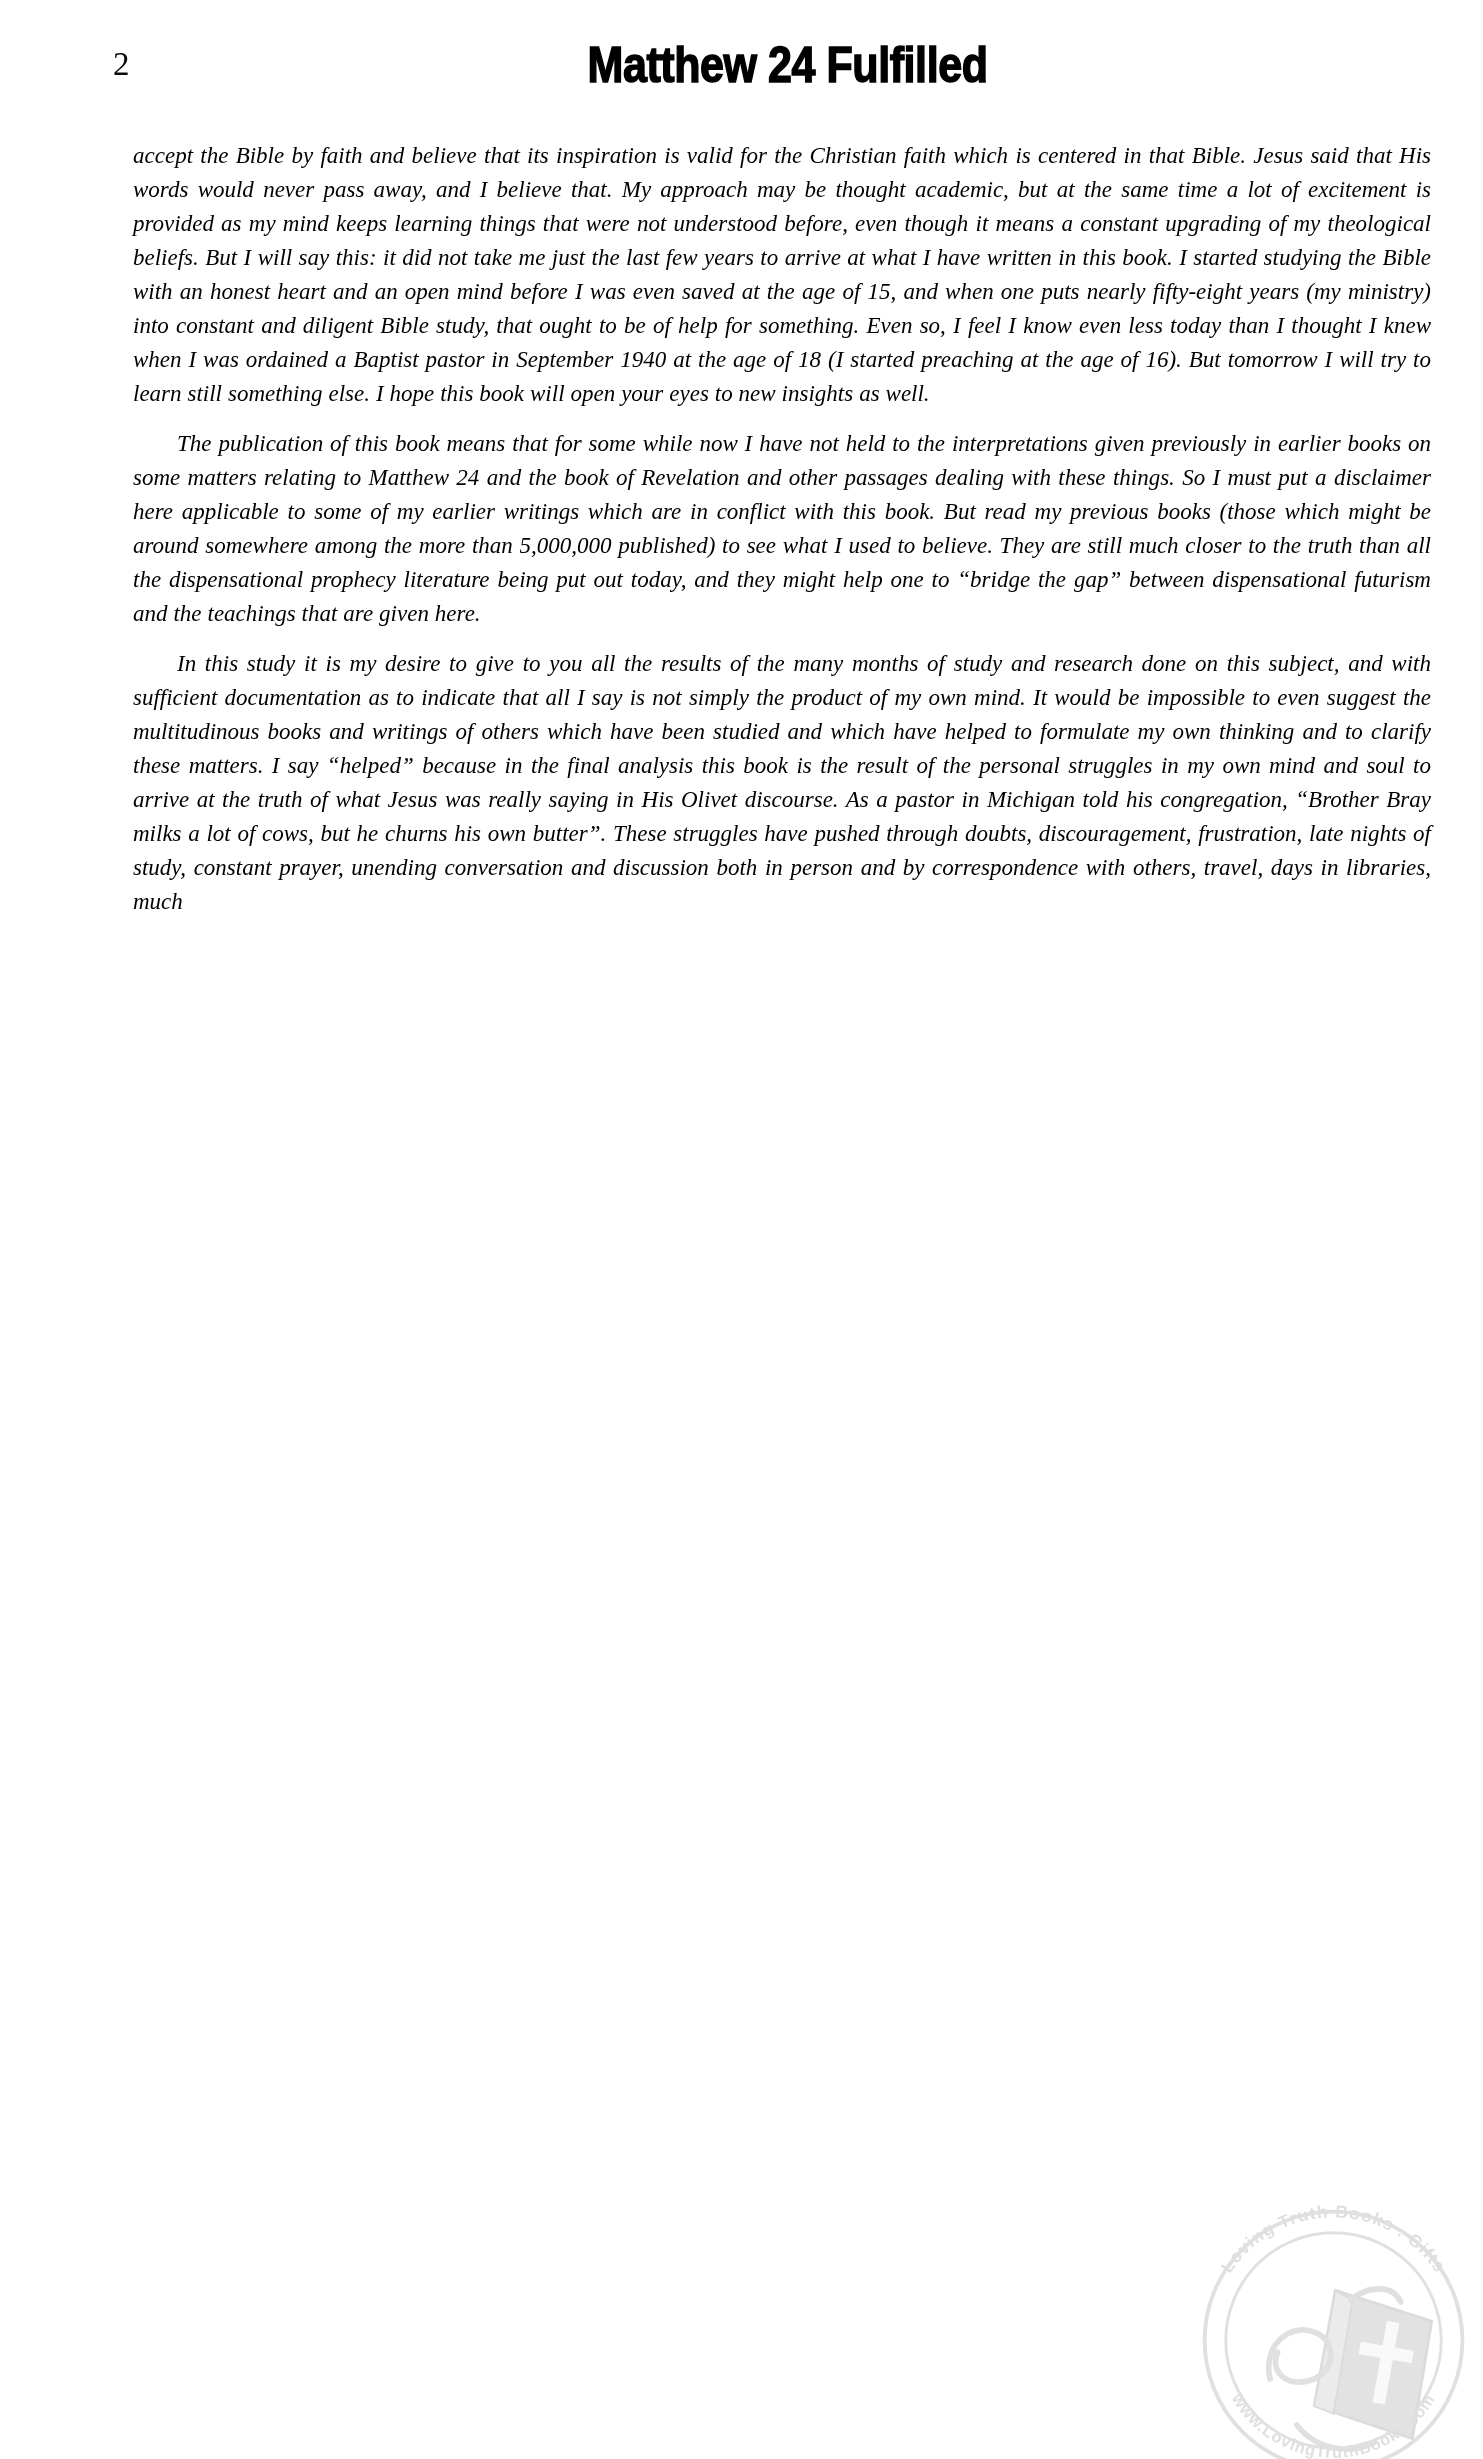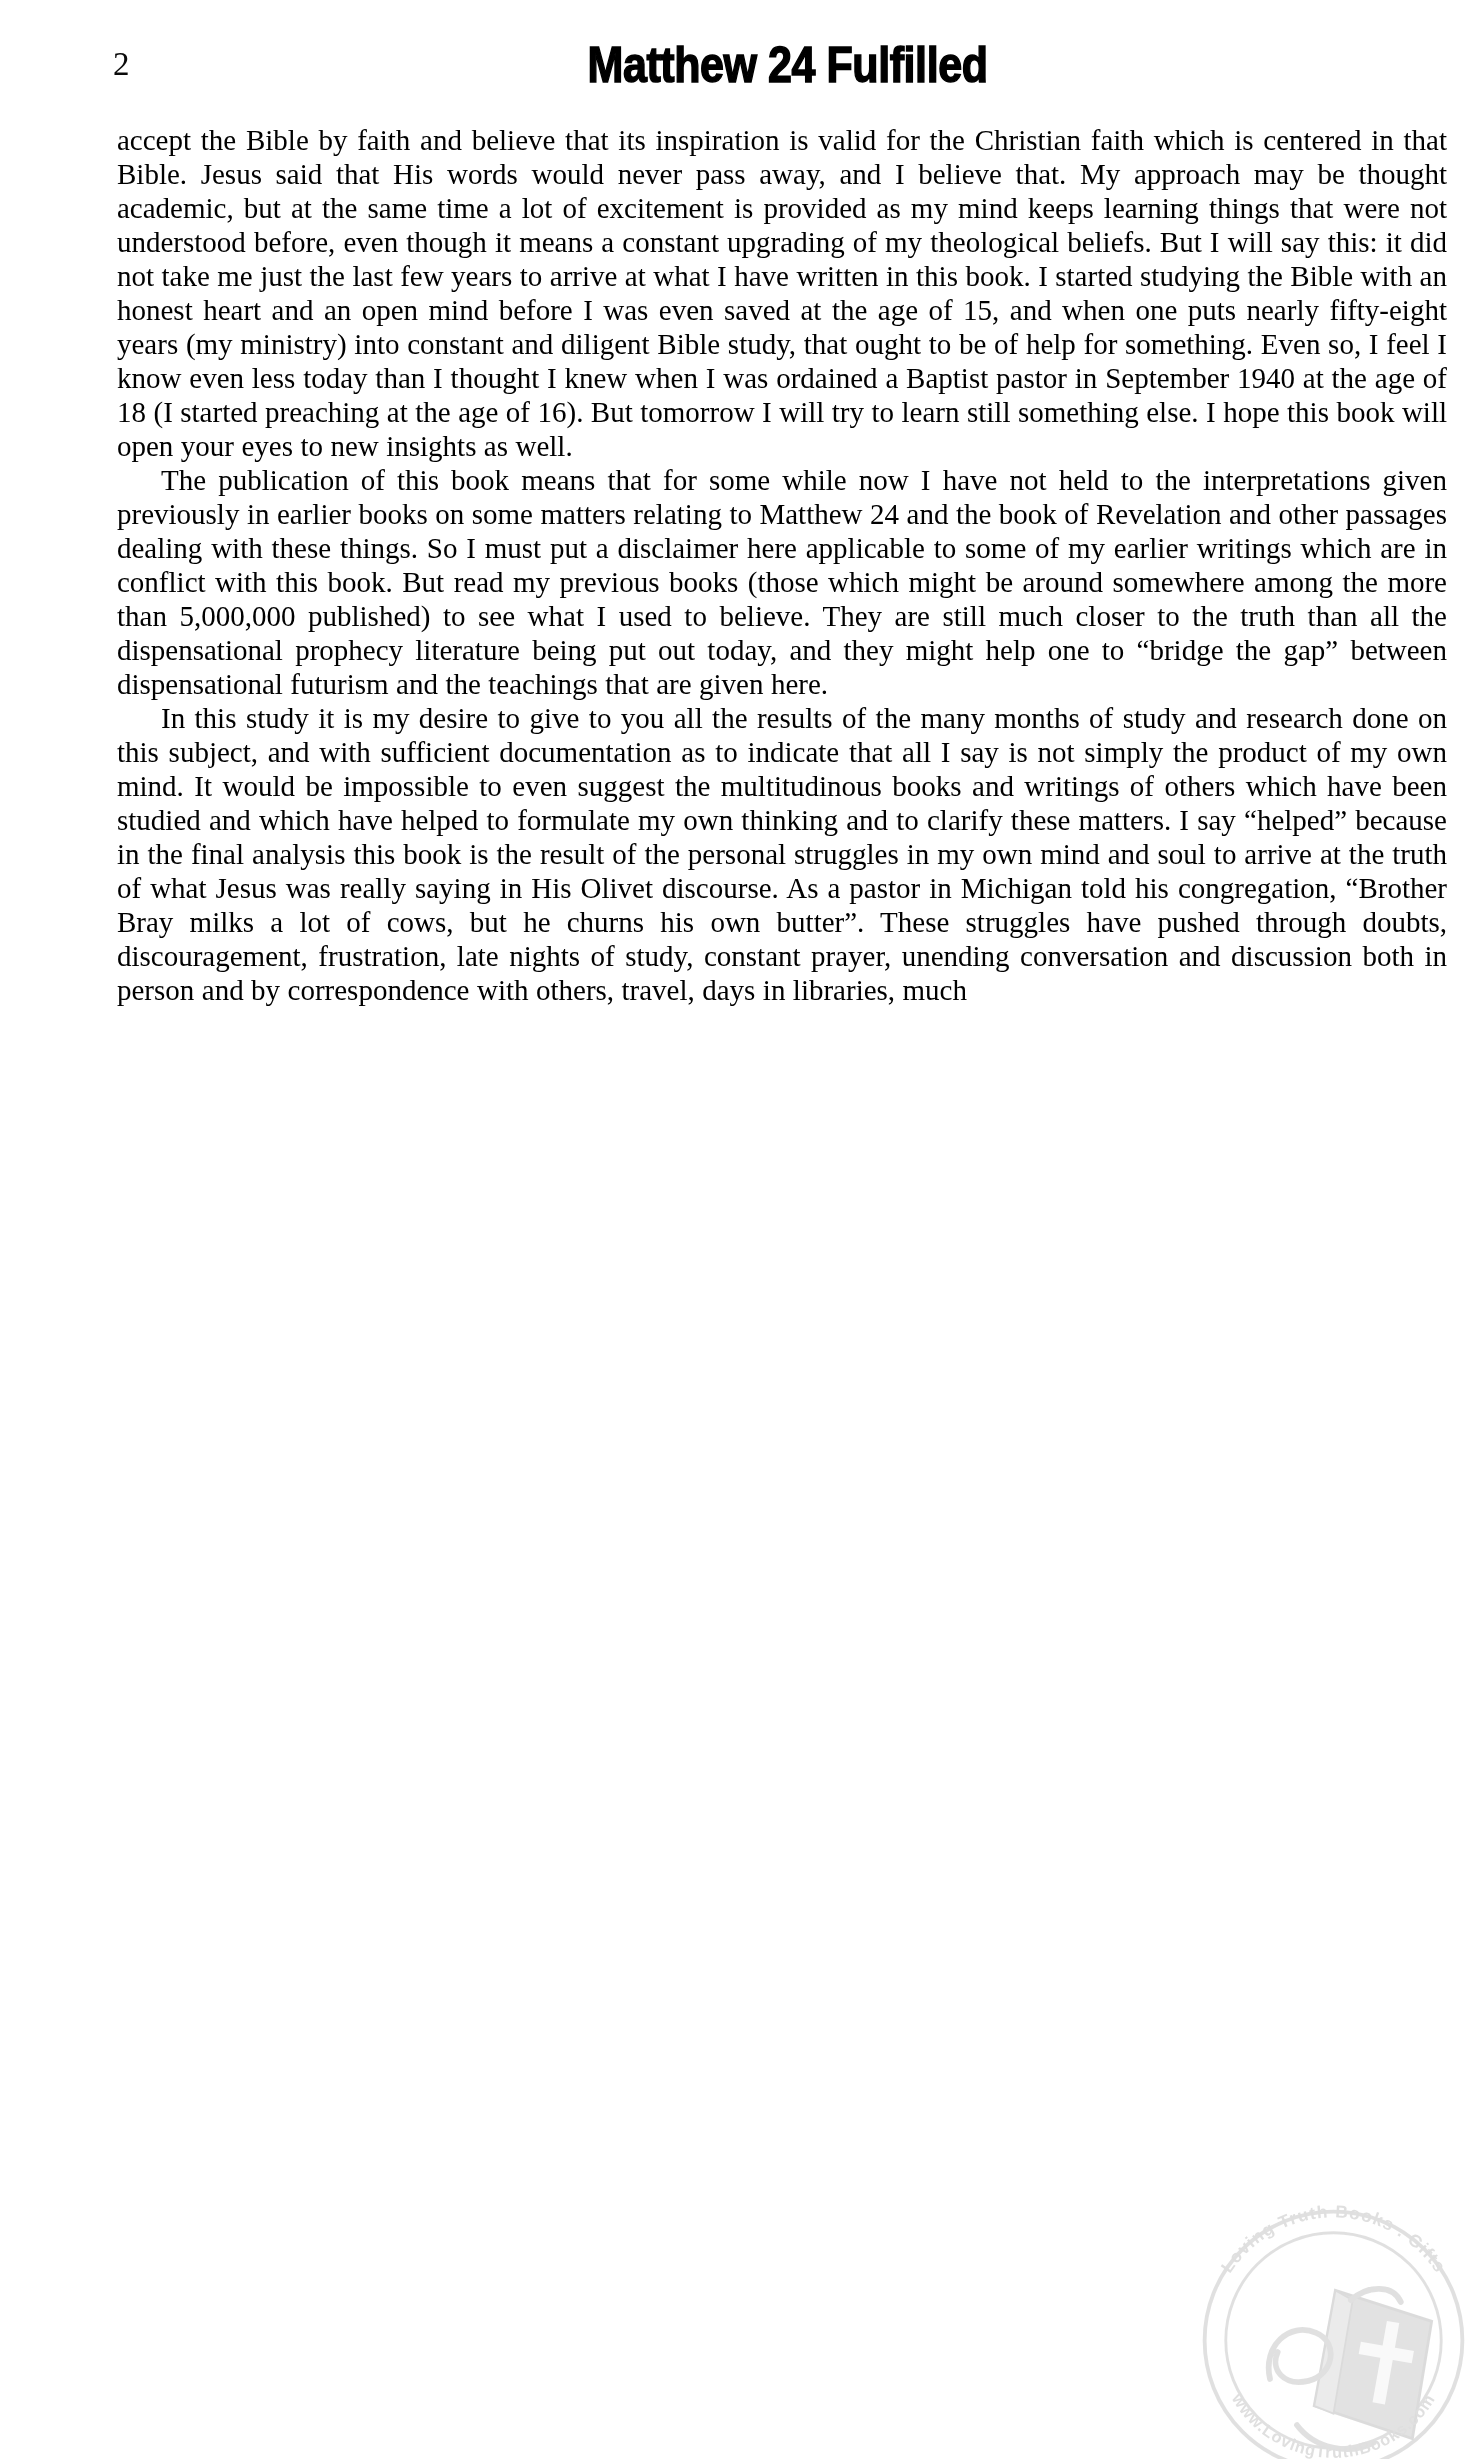--- a/index.html
+++ b/index.html
@@ -53,27 +53,28 @@
   }
 
   
   .textblock {
     position: absolute;
     left: 117px;
     top: 123px;
     width: 1330px;
   }
   .para {
-    margin: 0;
+    margin: 16px;
     text-align: justify;
     text-justify: inter-word;
-    font-size: 29px;
+    font-size: 23px;
     line-height: 34px;
     word-spacing: 0.2px;
     hyphens: none;
+    font-style: italic;
   }
   .para.indent {
     text-indent: 44px;
   }
   .para + .para {
     margin-top: 0;
   }
 
   
   .watermark {

